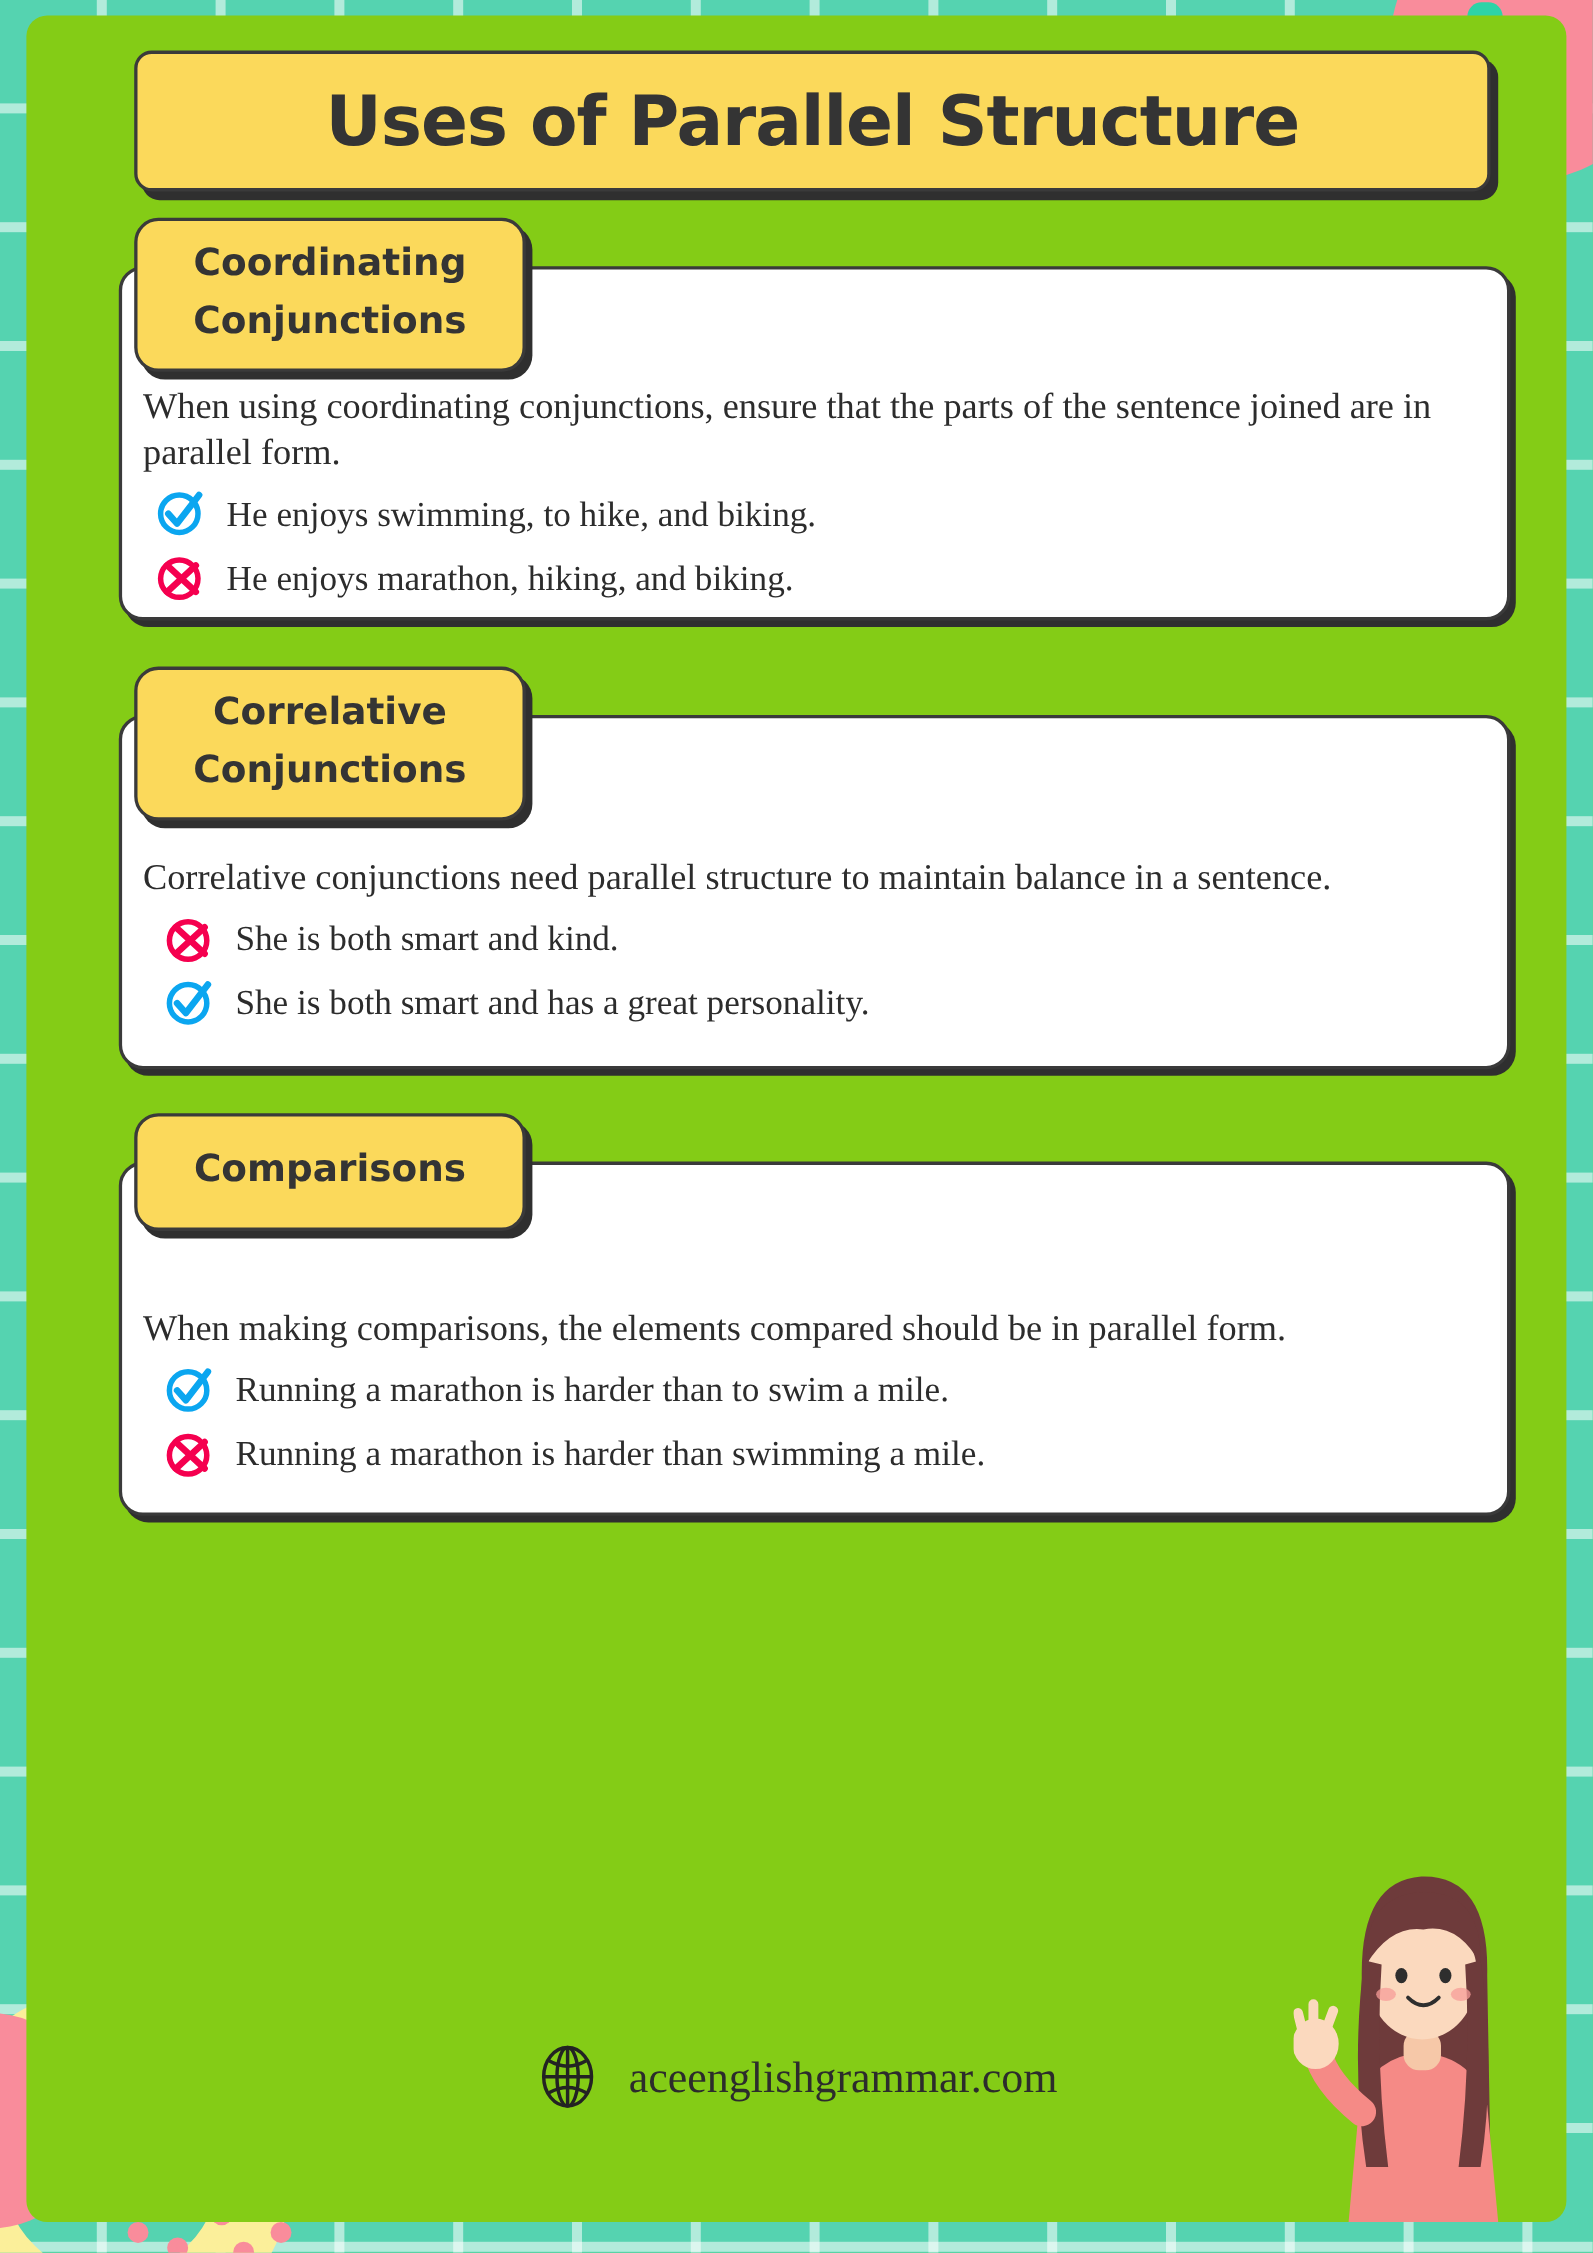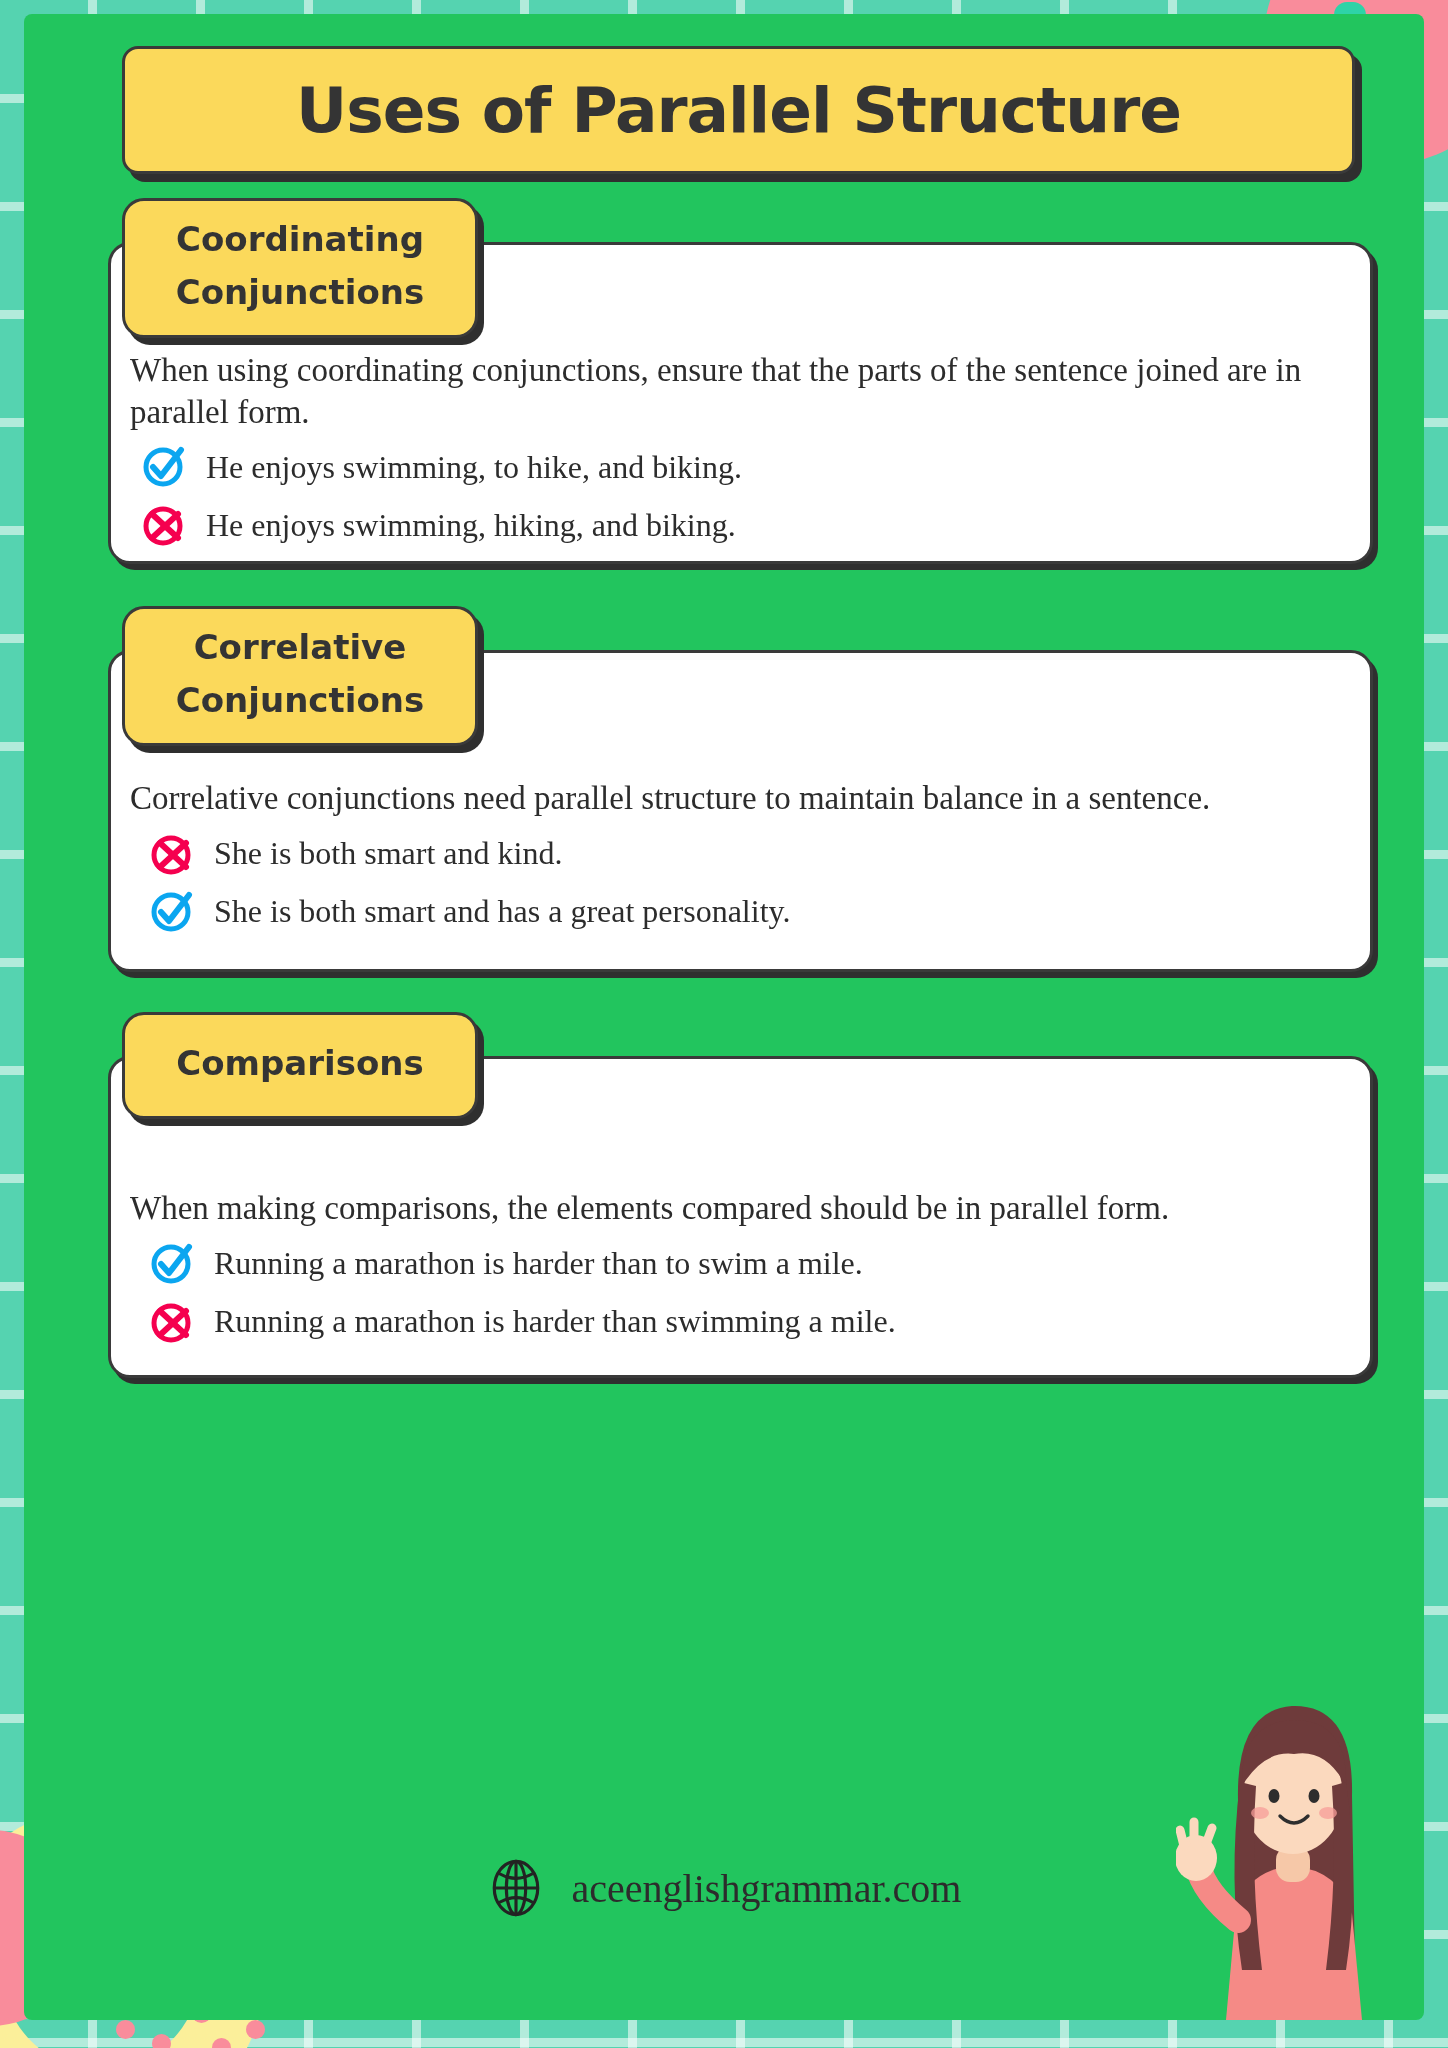--- a/index.html
+++ b/index.html
@@ -87,22 +87,22 @@
   #deco-dots-bl i {
     position: absolute; width: 19px; height: 19px;
     border-radius: 50%; background: #F98C9B;
   }
 
   
   #page-card {
     position: absolute;
     left: 24px; top: 14px;
     width: 1400px; height: 2006px;
-    background: #22c55e;
-    border-radius: 8px;
+    background: #84cc16;
+    border-radius: 19px;
   }
 
   
   #title-banner {
     position: absolute;
     left: 98px; top: 32px;
     width: 1233px; height: 128px;
     background: #FBD95B;
     border: 3px solid #3A3A3A;
     border-radius: 16px;
@@ -258,21 +258,21 @@
         </svg>
         <div class="example-text">He enjoys swimming, to hike, and biking.</div>
       </div>
 
       <div class="example-row">
         <svg class="icon-mark" viewBox="0 0 48 48">
           <circle cx="23" cy="25" r="17" fill="none" stroke="#F5004F" stroke-width="5"></circle>
           <path d="M12 13 L38 37" fill="none" stroke="#F5004F" stroke-width="6" stroke-linecap="round"></path>
           <path d="M38 13 L12 37" fill="none" stroke="#F5004F" stroke-width="6" stroke-linecap="round"></path>
         </svg>
-        <div class="example-text">He enjoys swimming, hiking, and biking.</div>
+        <div class="example-text">He enjoys marathon, hiking, and biking.</div>
       </div>
     </div>
   </div>
 
   <div class="section" id="section-1">
     <div class="section-body"></div>
     <div class="section-badge">
       <div class="badge-line">Correlative</div>
       <div class="badge-line">Conjunctions</div>
     </div>

